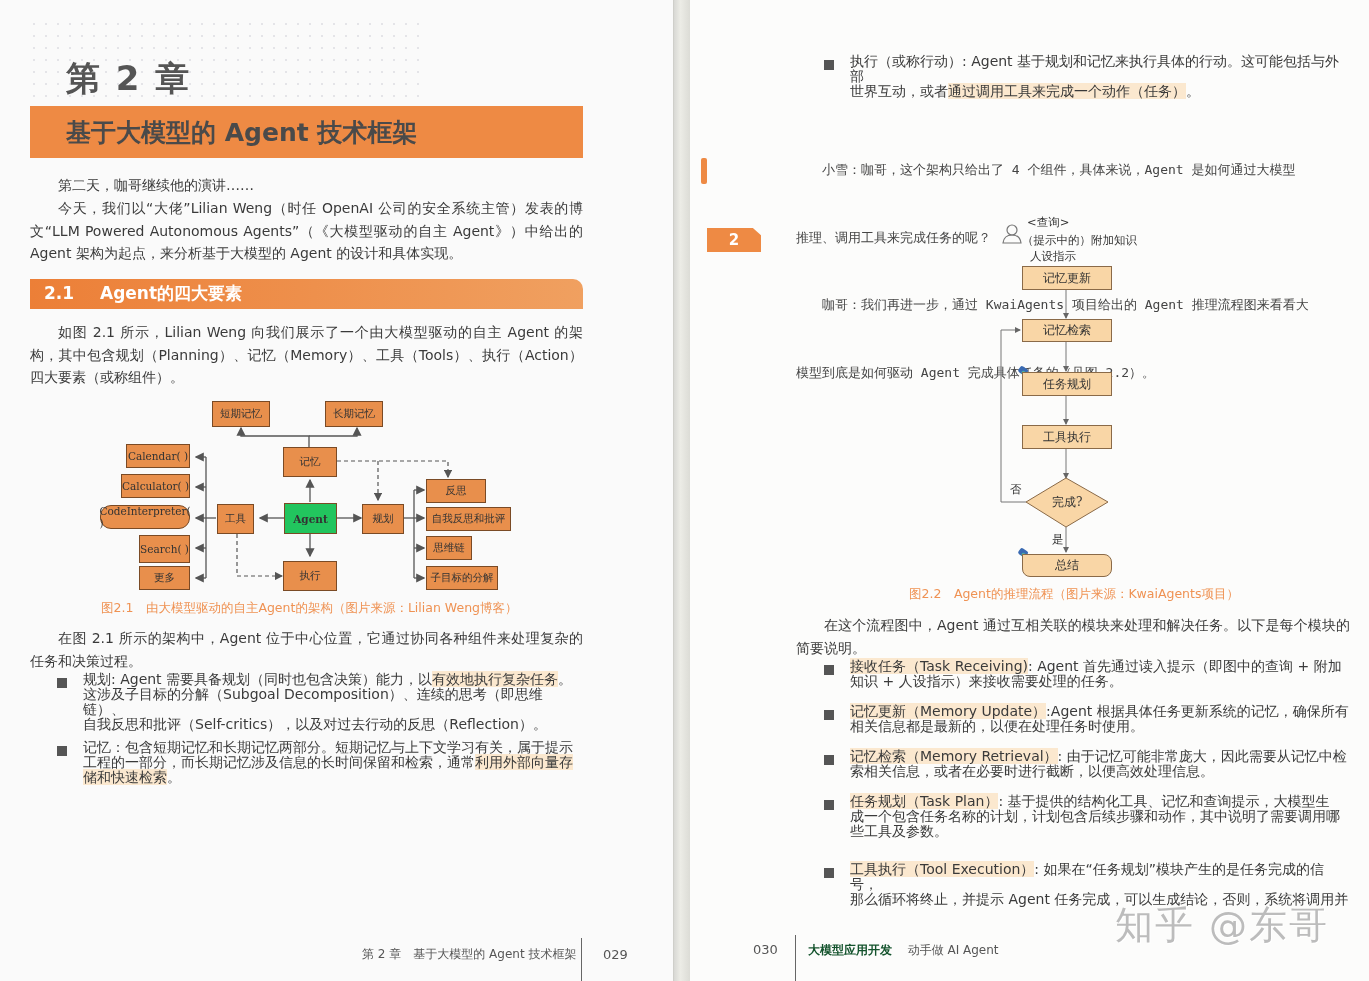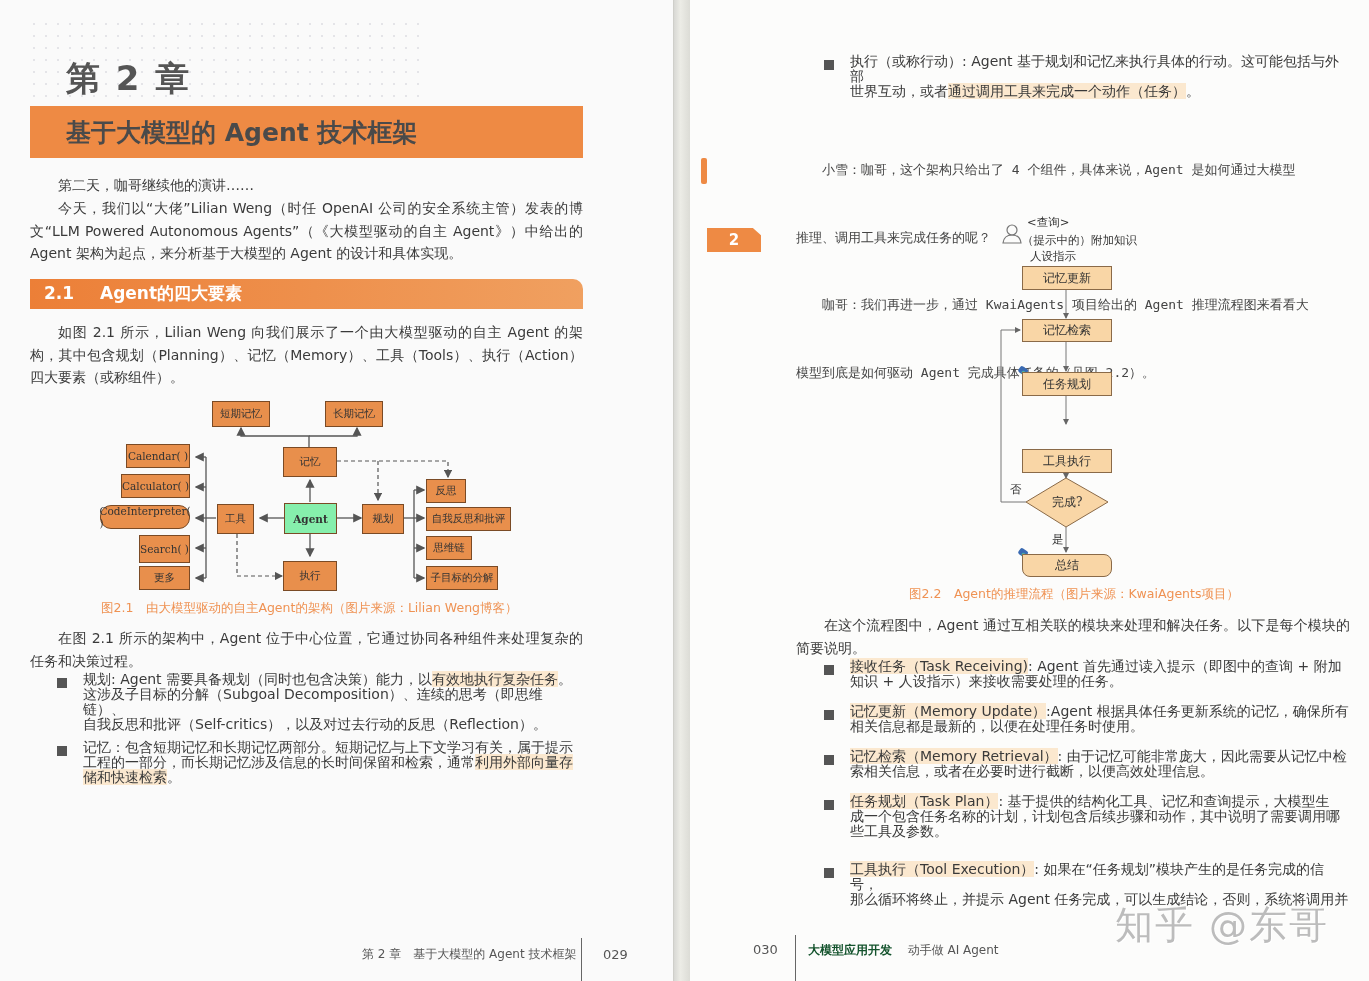--- a/index.html
+++ b/index.html
@@ -29,21 +29,21 @@
   .bullet { position:absolute; font-size:14px; line-height:15px; color:#3a3a3a; }
   .bullet .sq { position:absolute; left:-26px; top:6px; width:10px; height:10px; background:#555; }
 
   .caption { position:absolute; font-size:12.5px; color:#ef9253; }
 
   .footer-text { position:absolute; font-size:12px; color:#555; }
   .footer-rule { position:absolute; width:1px; background:#666; }
 
   
   .d-box { position:absolute; background:#e88f4c; border:1px solid #7a4a25; font-size:10.5px; color:#333; display:flex; align-items:center; justify-content:center; font-family:"DejaVu Serif","Liberation Serif",serif; }
-  .d-agent { background:#86efac; font-weight:bold; }
+  .d-agent { background:#22c55e; font-weight:bold; }
   svg.overlay { position:absolute; left:0; top:0; pointer-events:none; }
 
   
   .f-box { position:absolute; background:#f9d6a6; border:1px solid #8a6a48; font-size:12px; color:#333; display:flex; align-items:center; justify-content:center; font-family:"DejaVu Serif","Liberation Serif",serif; }
   .f-text { position:absolute; font-size:11.5px; color:#333; font-family:"DejaVu Serif","Liberation Serif",serif; }
   .mono { font-family:"DejaVu Sans Mono","Liberation Mono",monospace; font-size:13px; color:#444; }
 
   .side-tab { position:absolute; left:707px; top:228px; width:54px; height:24px; background:#ee8a44; color:#fff; font-weight:bold; font-size:15px; display:flex; align-items:center; justify-content:center; clip-path: polygon(0 0, 85% 0, 100% 30%, 100% 100%, 0 100%); }
   .side-mark { position:absolute; left:701px; top:158px; width:6px; height:26px; background:#ee8a44; border-radius:2px; }
 
@@ -119,21 +119,21 @@
     <div class="d-box" style="left:217px;top:504px;width:37px;height:30px;">工具</div>
     <div class="d-box" style="left:283px;top:561px;width:54px;height:30px;">执行</div>
     <div class="d-box" style="left:362px;top:504px;width:42px;height:30px;">规划</div>
 
     <div class="d-box" style="left:126px;top:444px;width:64px;height:24px;">Calendar( )</div>
     <div class="d-box" style="left:121px;top:474px;width:69px;height:24px;">Calculator( )</div>
     <div class="d-box" style="left:100px;top:505px;width:90px;height:24px;border-radius:11px;">CodeInterpreter( )</div>
     <div class="d-box" style="left:139px;top:535px;width:51px;height:28px;">Search( )</div>
     <div class="d-box" style="left:139px;top:566px;width:51px;height:24px;">更多</div>
 
-    <div class="d-box" style="left:426px;top:479px;width:40px;height:24px;">反思</div>
+    <div class="d-box" style="left:426px;top:479px;width:60px;height:24px;">反思</div>
     <div class="d-box" style="left:426px;top:507px;width:85px;height:24px;">自我反思和批评</div>
     <div class="d-box" style="left:426px;top:536px;width:46px;height:24px;">思维链</div>
     <div class="d-box" style="left:426px;top:566px;width:72px;height:24px;text-align:right;">子目标的分解</div>
 
     <div class="caption" style="left:101px;top:600px;">图2.1　由大模型驱动的自主Agent的架构（图片来源：Lilian Weng博客）</div>
   </div>
 
   <div class="para" style="left:30px; top:627px; width:553px; text-indent:28px;">在图 2.1 所示的架构中，Agent 位于中心位置，它通过协同各种组件来处理复杂的任务和决策过程。</div>
 
   <div class="bullet" style="left:83px; top:672px; width:500px;">
@@ -207,21 +207,21 @@
     </g>
   </svg>
 
   <div class="f-text" style="left:1027px; top:215px;">&lt;查询&gt;</div>
   <div class="f-text" style="left:1022px; top:233px;">（提示中的）附加知识</div>
   <div class="f-text" style="left:1030px; top:249px;">人设指示</div>
 
   <div class="f-box" style="left:1022px;top:266px;width:90px;height:24px;">记忆更新</div>
   <div class="f-box" style="left:1022px;top:319px;width:90px;height:23px;">记忆检索</div>
   <div class="f-box" style="left:1022px;top:372px;width:90px;height:24px;">任务规划</div>
-  <div class="f-box" style="left:1022px;top:425px;width:90px;height:24px;margin-top:24px;">工具执行</div>
+  <div class="f-box" style="left:1022px;top:425px;width:90px;height:24px;">工具执行</div>
 
   <div class="f-text" style="left:1052px; top:494px; font-size:12px;">完成?</div>
   <div class="f-text" style="left:1010px; top:482px;">否</div>
   <div class="f-text" style="left:1052px; top:532px;">是</div>
 
   <div class="f-box" style="left:1022px;top:554px;width:90px;height:23px;border-radius:0 8px 8px 8px;">总结</div>
 
   <div class="caption" style="left:909px;top:586px;">图2.2　Agent的推理流程（图片来源：KwaiAgents项目）</div>
 </div>
 

